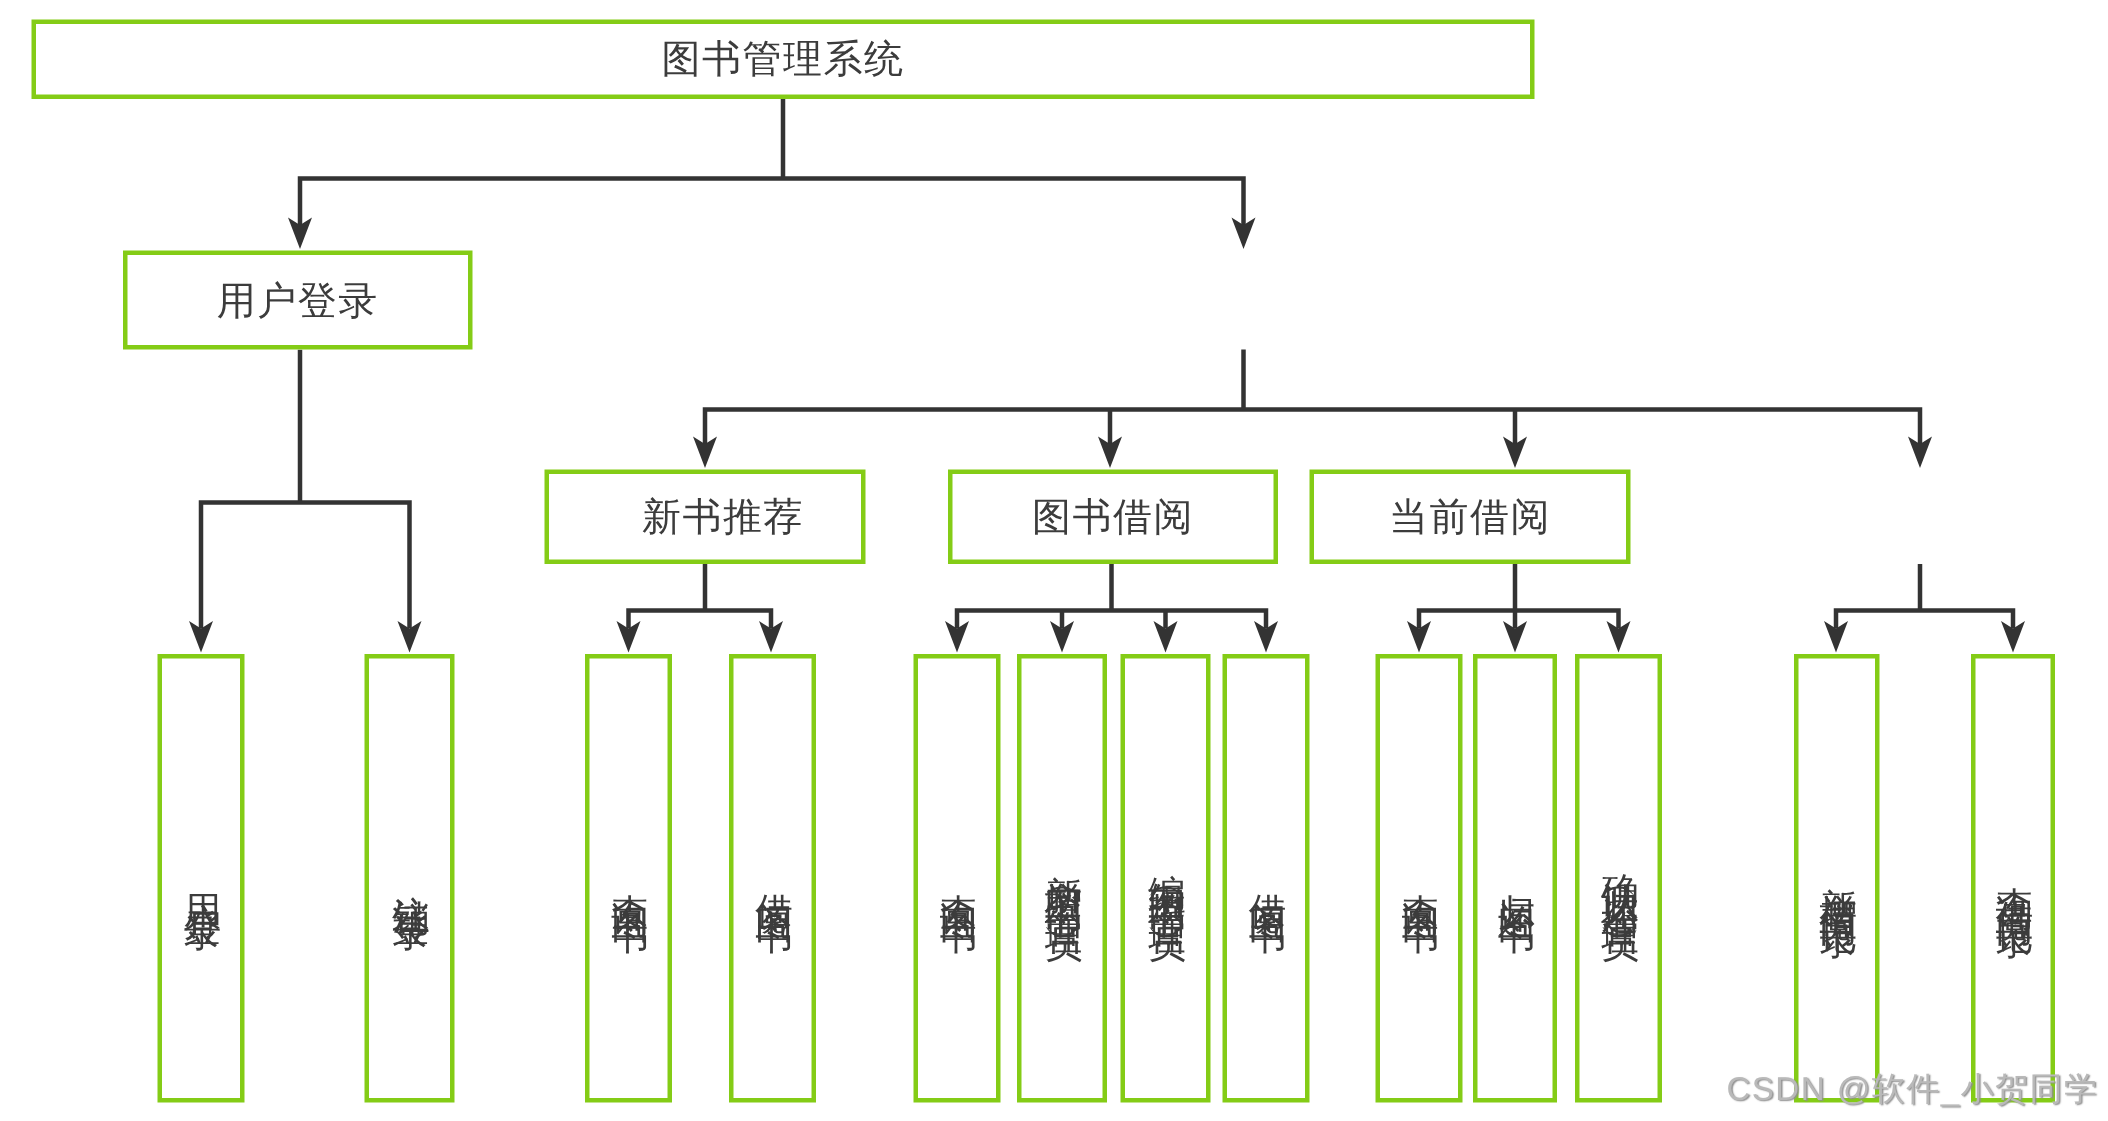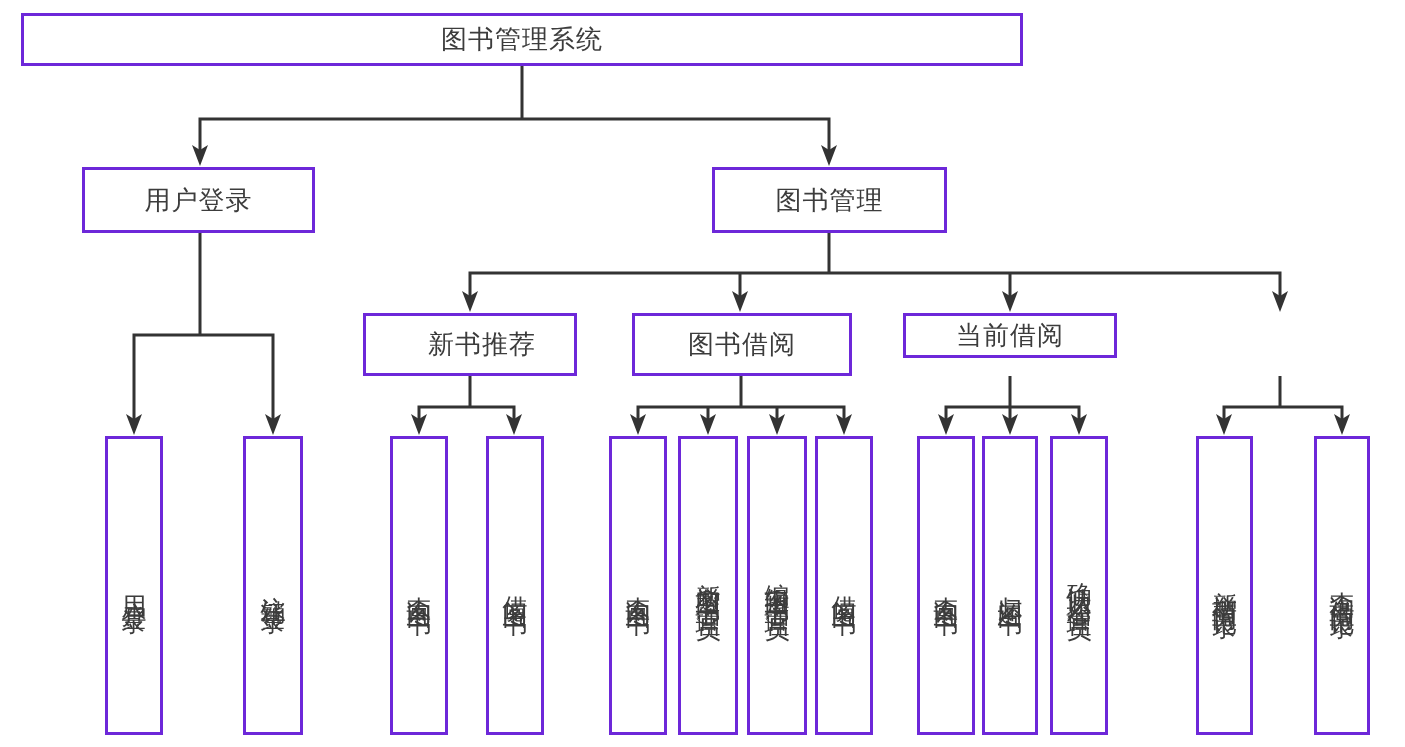--- a/index.html
+++ b/index.html
@@ -7,21 +7,21 @@
     position:relative;
     width:1405px; height:747px;
     background:#ffffff;
     font-family:"Liberation Sans","DejaVu Sans",sans-serif;
     overflow:hidden;
   }
   .wires { position:absolute; left:0; top:0; width:1405px; height:747px; }
   .box {
     position:absolute;
     box-sizing:border-box;
-    border:3px solid #6d28d9;
+    border:3px solid #84cc16;
     background:#ffffff;
     display:flex;
     align-items:center;
     justify-content:center;
     color:#3c3c3c;
     text-align:center;
   }
   .h { font-size:26px; letter-spacing:1px; }
   .v {
     writing-mode:vertical-rl;
@@ -75,38 +75,38 @@
       <polygon points="1002,414 1010,435 1018,414 1010,419"></polygon>
       <polygon points="1071,414 1079,435 1087,414 1079,419"></polygon>
       <polygon points="1216,414 1224,435 1232,414 1224,419"></polygon>
       <polygon points="1334,414 1342,435 1350,414 1342,419"></polygon>
     </g>
   </svg>
 
   <div class="box h" style="left:21px; top:13px; width:1002px; height:53px;">图书管理系统</div>
 
   <div class="box h" style="left:82px; top:167px; width:233px; height:66px;">用户登录</div>
-  <div class="box h" style="left:712px; top:167px; width:235px; height:66px;">图书管理</div>
 
   <div class="box h" style="left:363px; top:313px; width:214px; height:63px;padding-left:24px;">新书推荐</div>
   <div class="box h" style="left:632px; top:313px; width:220px; height:63px;">图书借阅</div>
-  <div class="box h" style="left:903px; top:313px; width:214px; height:45px;">当前借阅</div>
+  <div class="box h" style="left:873px; top:313px; width:214px; height:63px;">当前借阅</div>
 
   <div class="box v" style="left:105px; top:436px; width:58px; height:299px;">用户登录</div>
   <div class="box v" style="left:243px; top:436px; width:60px; height:299px;">注销登录</div>
 
   <div class="box v" style="left:390px; top:436px; width:58px; height:299px;">查询图书</div>
   <div class="box v" style="left:486px; top:436px; width:58px; height:299px;">借阅图书</div>
 
   <div class="box v" style="left:609px; top:436px; width:58px; height:299px;">查询图书</div>
   <div class="box v" style="left:678px; top:436px; width:60px; height:299px;">新增图书（管理员）</div>
   <div class="box v" style="left:747px; top:436px; width:60px; height:299px;">编辑图书（管理员）</div>
   <div class="box v" style="left:815px; top:436px; width:58px; height:299px;">借阅图书</div>
 
   <div class="box v" style="left:917px; top:436px; width:58px; height:299px;">查询图书</div>
   <div class="box v" style="left:982px; top:436px; width:56px; height:299px;">归还图书</div>
   <div class="box v" style="left:1050px; top:436px; width:58px; height:299px;">确认归还（管理员）</div>
 
   <div class="box v" style="left:1196px; top:436px; width:57px; height:299px;">新增借阅记录</div>
   <div class="box v" style="left:1314px; top:436px; width:56px; height:299px;">查询借阅记录</div>
 
+  <div class="watermark">CSDN @软件_小贺同学</div>
 
 </div>
 
 </body></html>

